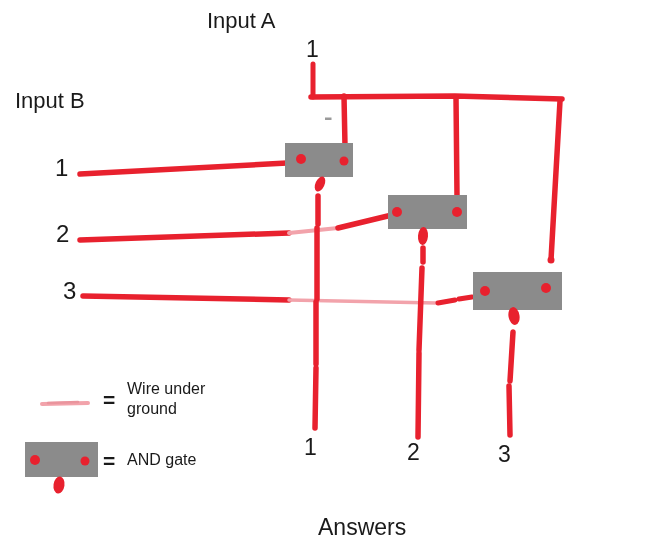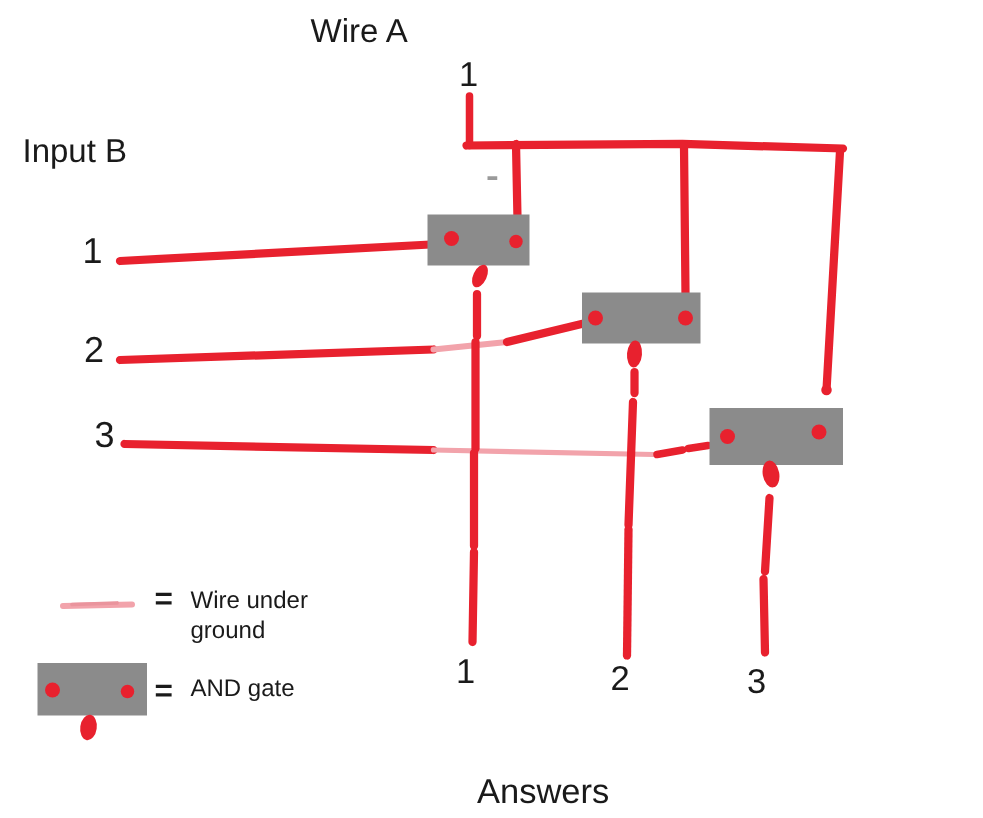--- a/index.html
+++ b/index.html
@@ -104,30 +104,30 @@
     </g>
 
     <g>
       <rect class="gate" x="25" y="442" width="73" height="35"></rect>
       <circle class="dot" cx="35" cy="460" r="5"></circle>
       <circle class="dot" cx="85" cy="461" r="4.5"></circle>
       <ellipse class="dot" cx="59" cy="485" rx="5.5" ry="8.5" transform="rotate(8 59 485)"></ellipse>
     </g>
   </svg>
 
-  <div class="lbl lbl-big" style="left:207px;top:10px;">Wire A</div>
+  <div class="lbl lbl-big" style="left:207px;top:10px;">Input A</div>
   <div class="lbl" style="left:306px;top:38px;font-size:23px;">1</div>
 
   <div class="lbl lbl-big" style="left:15px;top:90px;">Input B</div>
   <div class="lbl lbl-pin" style="left:55px;top:156px;">1</div>
   <div class="lbl lbl-pin" style="left:56px;top:222px;">2</div>
   <div class="lbl lbl-pin" style="left:63px;top:279px;">3</div>
 
   <div class="lbl lbl-eq" style="left:103px;top:389px;">=</div>
-  <div class="lbl lbl-small" style="left:127px;top:379px;margin-top:12px;">Wire under
+  <div class="lbl lbl-small" style="left:127px;top:379px;">Wire under
 ground</div>
 
   <div class="lbl lbl-eq" style="left:103px;top:450px;">=</div>
   <div class="lbl lbl-small" style="left:127px;top:450px;">AND gate</div>
 
   <div class="lbl" style="left:304px;top:436px;font-size:23px;">1</div>
   <div class="lbl" style="left:407px;top:441px;font-size:23px;">2</div>
   <div class="lbl" style="left:498px;top:443px;font-size:23px;">3</div>
 
   <div class="lbl" style="left:318px;top:499px;font-size:23px;margin-top:17px;">Answers</div>

